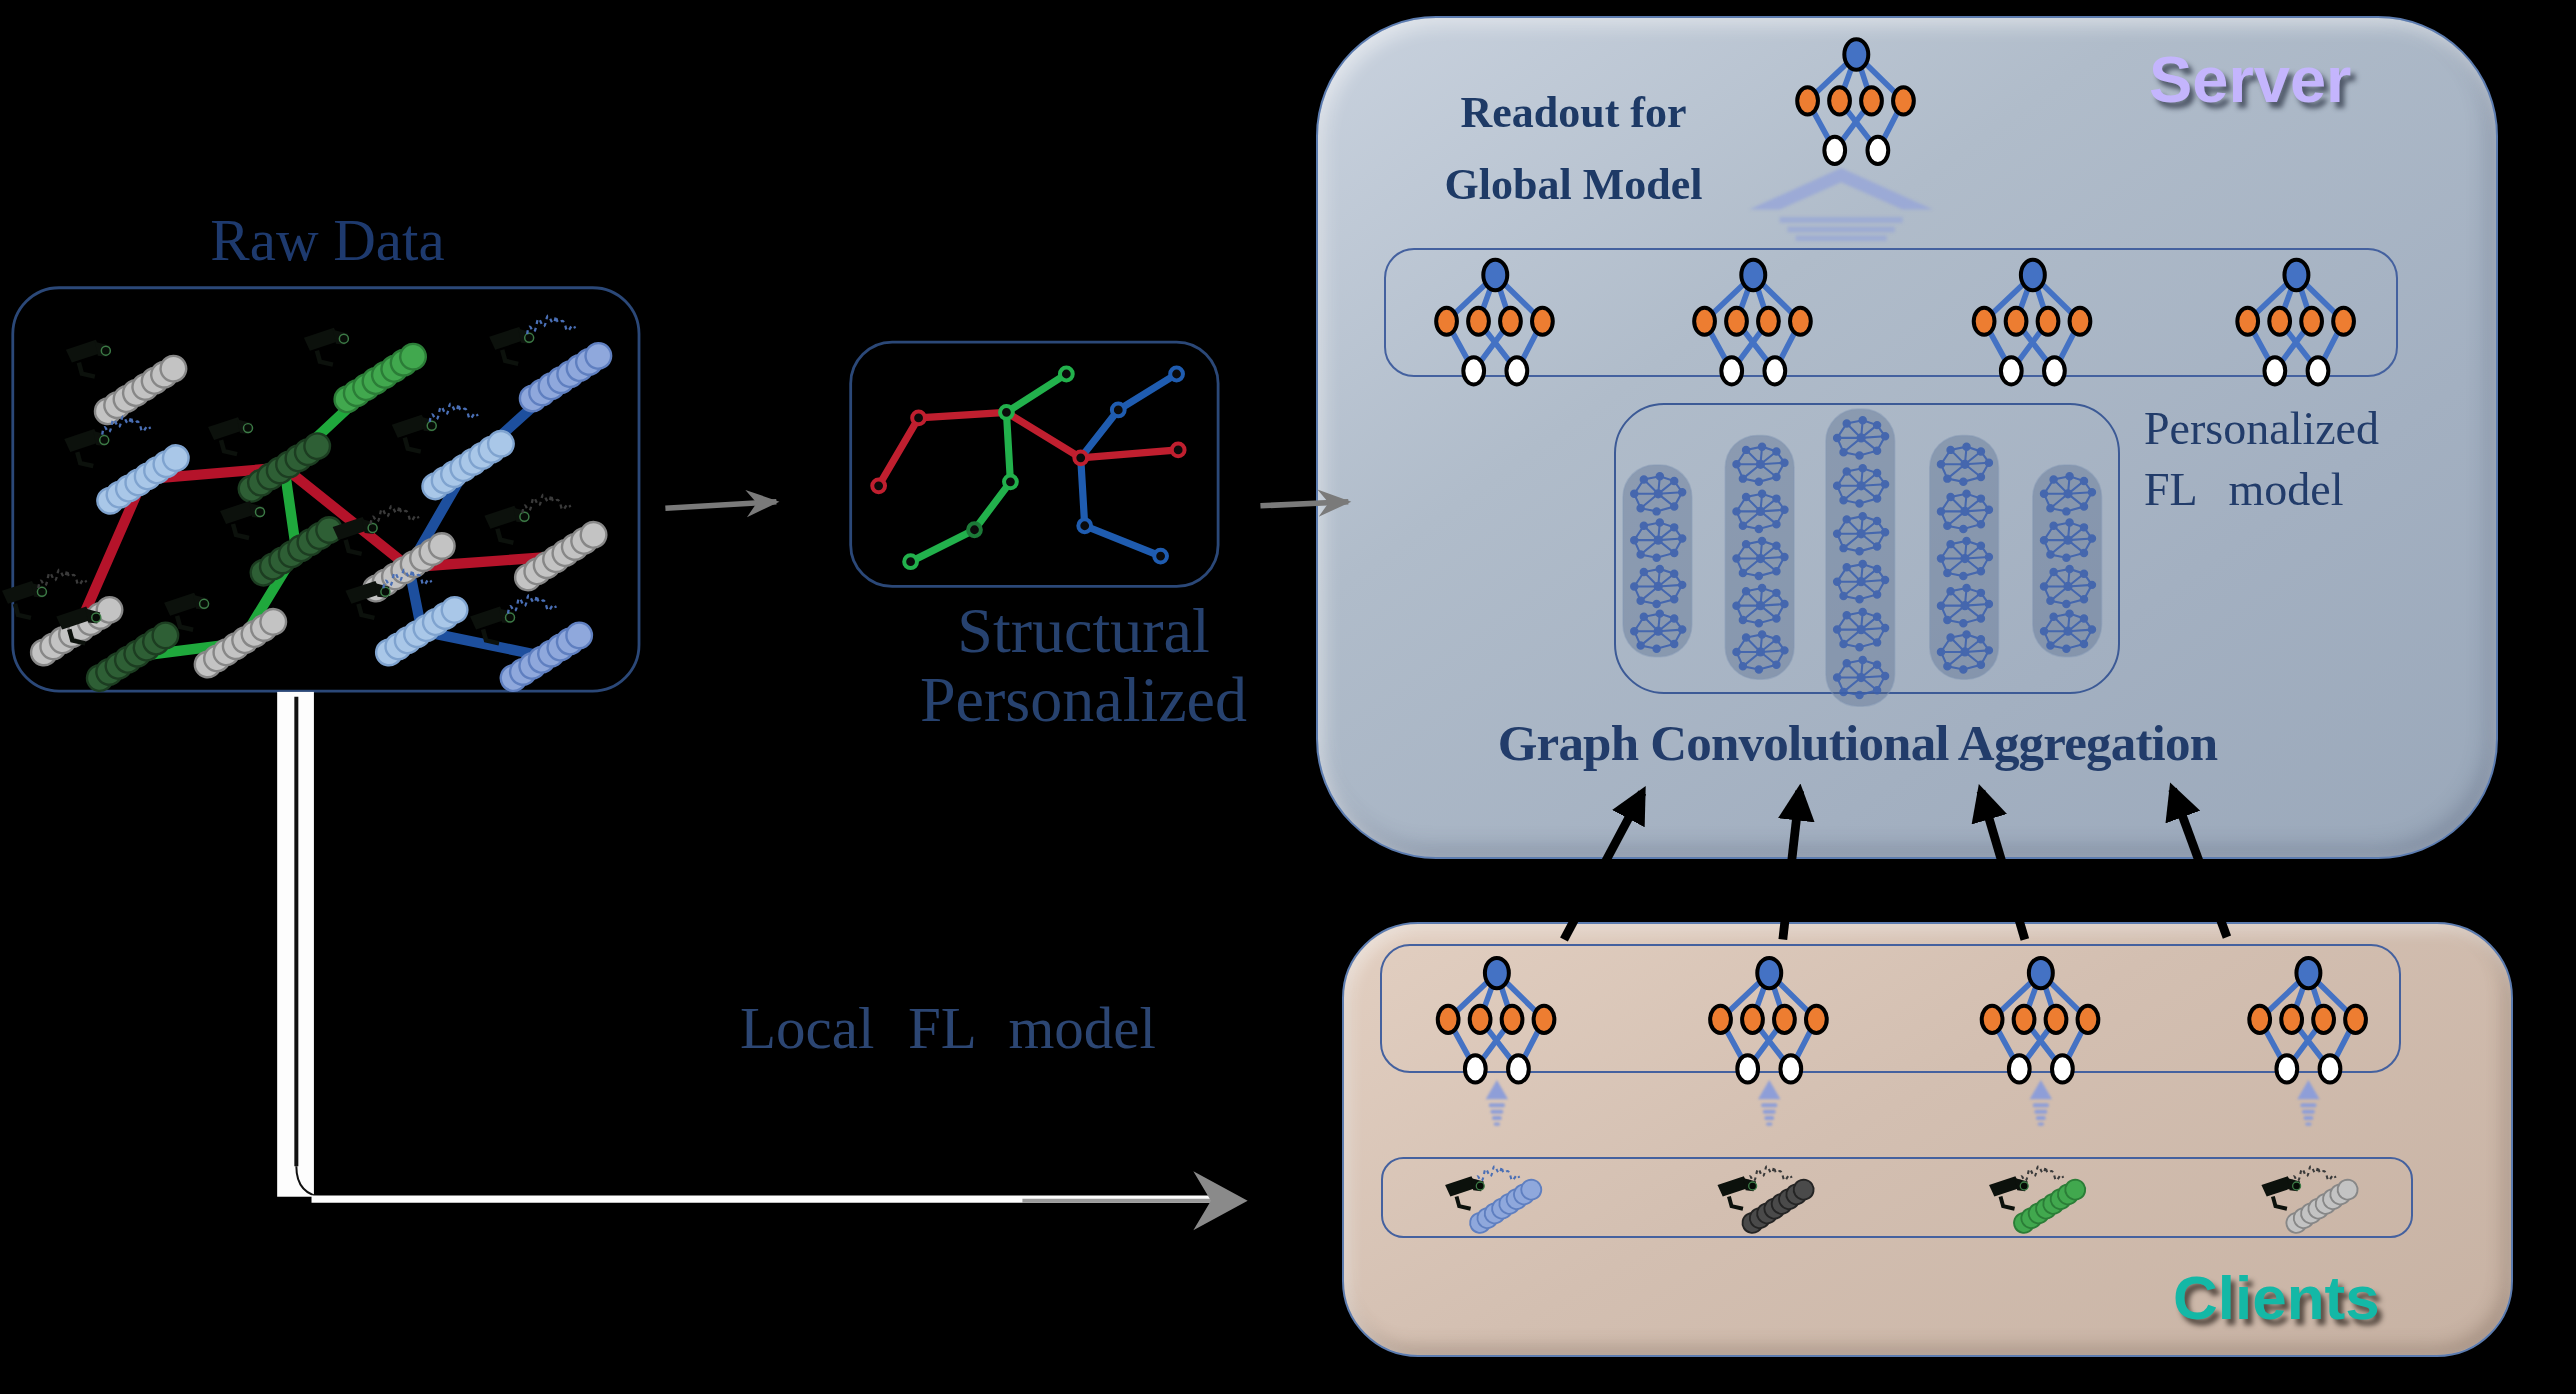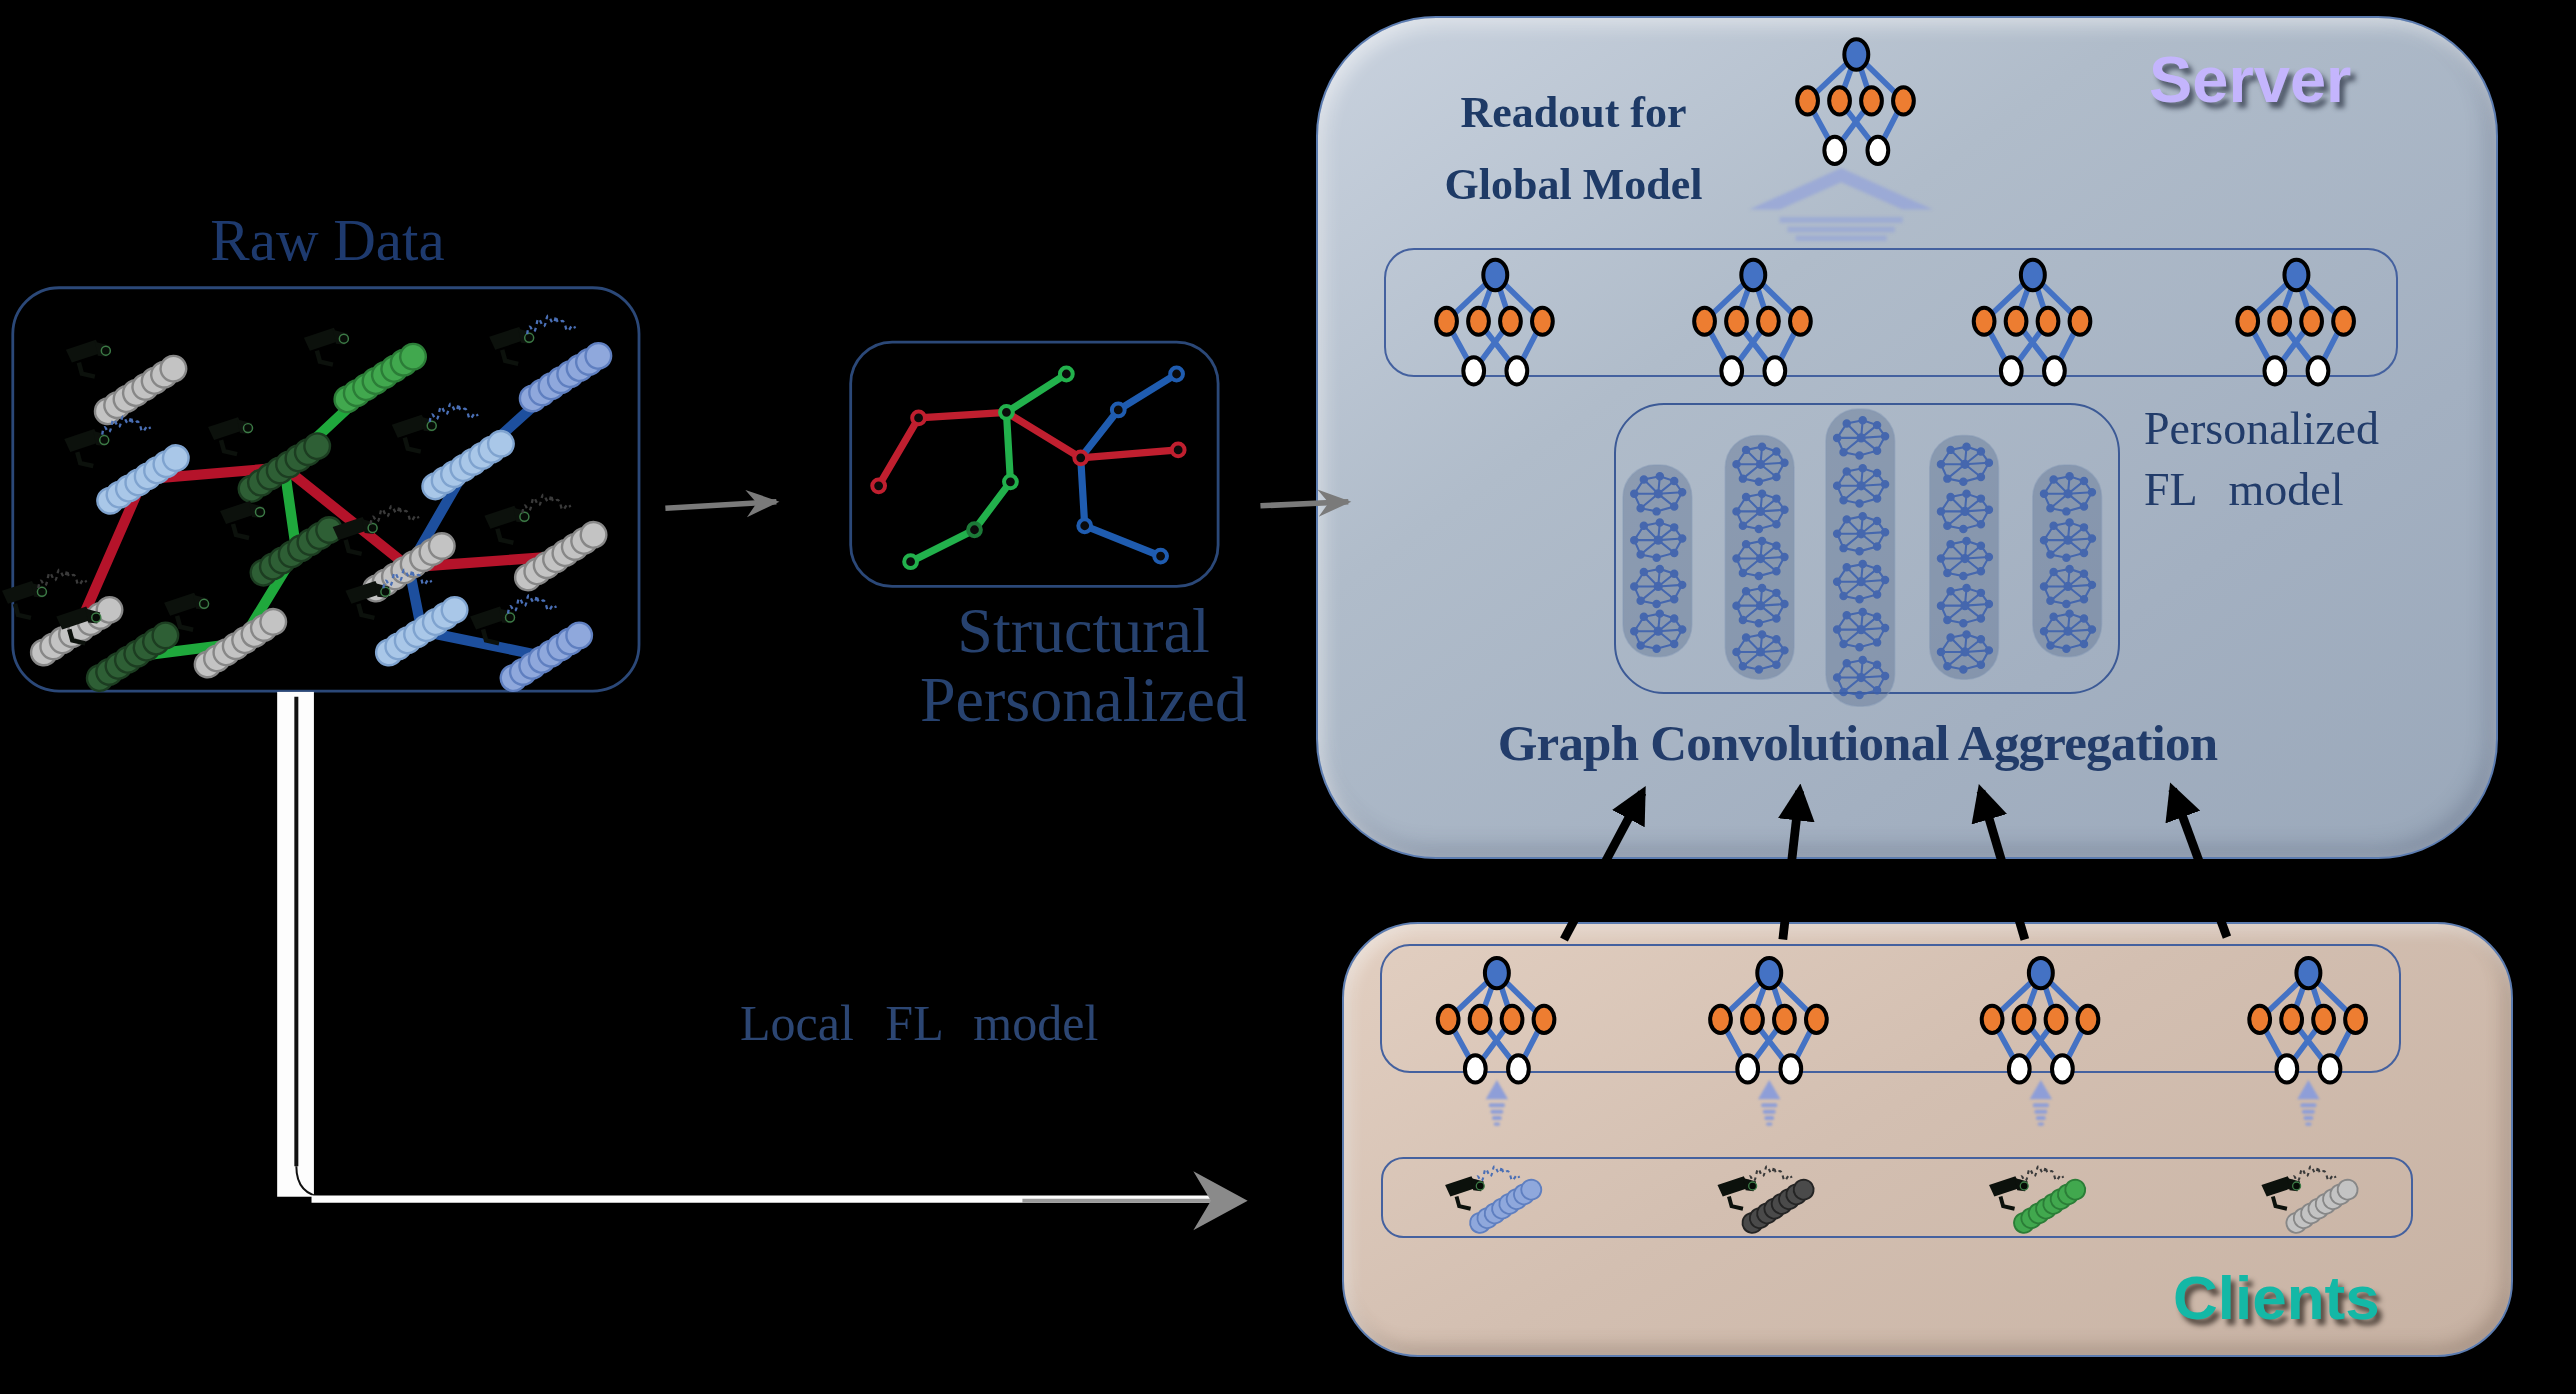--- a/index.html
+++ b/index.html
@@ -23,21 +23,21 @@
   .txt{position:absolute;z-index:3;color:#203864;}
   #raw-data-label{left:120px;top:206px;width:415px;text-align:center;font-size:59px;color:#1e3a6e;}
   #structural-label{left:892px;top:596px;width:383px;text-align:center;font-size:64px;line-height:69px;color:#27426f;}
   #readout-label{left:1382px;top:77px;width:383px;text-align:center;font-weight:bold;font-size:44px;line-height:72px;color:#1e3a66;}
   #server-title{left:2149px;top:42px;width:304px;font-family:"Liberation Sans",sans-serif;font-weight:800;
     font-size:65px;color:#c4b5fd;text-shadow:4.8px 5.6px 5.6px rgba(30,38,55,.65);}
   #personalized-label{left:2144px;top:398px;width:351px;font-size:46px;line-height:61px;color:#223c6a;}
   #personalized-label .l2{word-spacing:21px;}
   #gca-label{left:1390px;top:714px;width:935px;text-align:center;font-weight:bold;font-size:51px;
     letter-spacing:-0.8px;color:#223c6a;}
-  #local-label{left:740px;top:994px;width:543px;font-size:50px;color:#2c4673;word-spacing:19px;}
+  #local-label{left:740px;top:994px;width:543px;font-size:59px;color:#2c4673;word-spacing:19px;}
   #clients-title{left:2173px;top:1262px;width:288px;font-family:"Liberation Sans",sans-serif;font-weight:800;
     font-size:62px;color:#14b8a6;text-shadow:4.8px 5.6px 5.6px rgba(40,32,26,.7);}
   
   .cg{fill:#c3c3c3;stroke:#878787;}
   .clb{fill:#a9c7e8;stroke:#7fa3cf;}
   .cbl{fill:#8fa8dc;stroke:#5f7fc0;}
   .cgr{fill:#41a84e;stroke:#2b7d37;}
   .cdg{fill:#2e5f35;stroke:#1c3d21;}
   .cdk{fill:#4a4a4a;stroke:#242424;}
   .cyluse{stroke-width:3px;}

